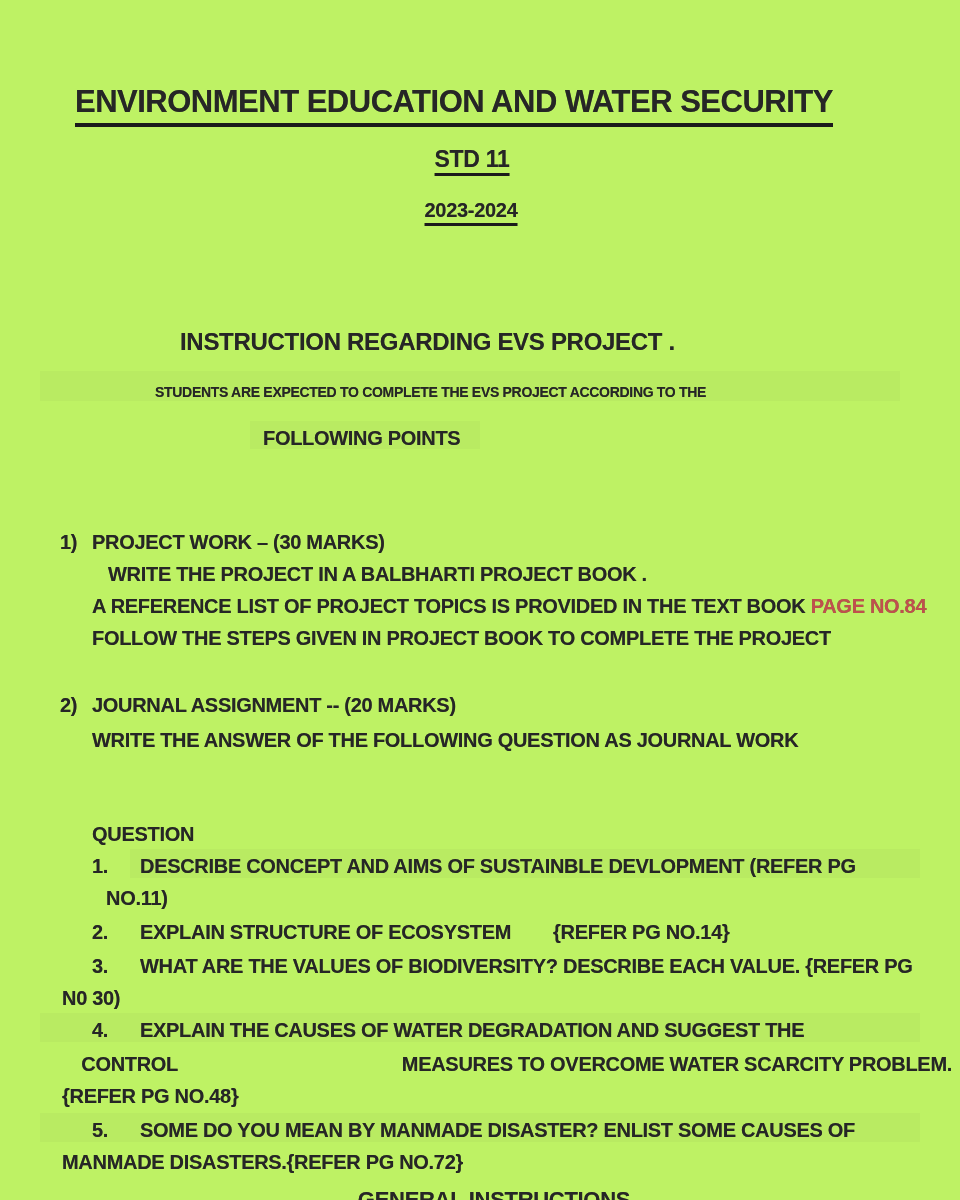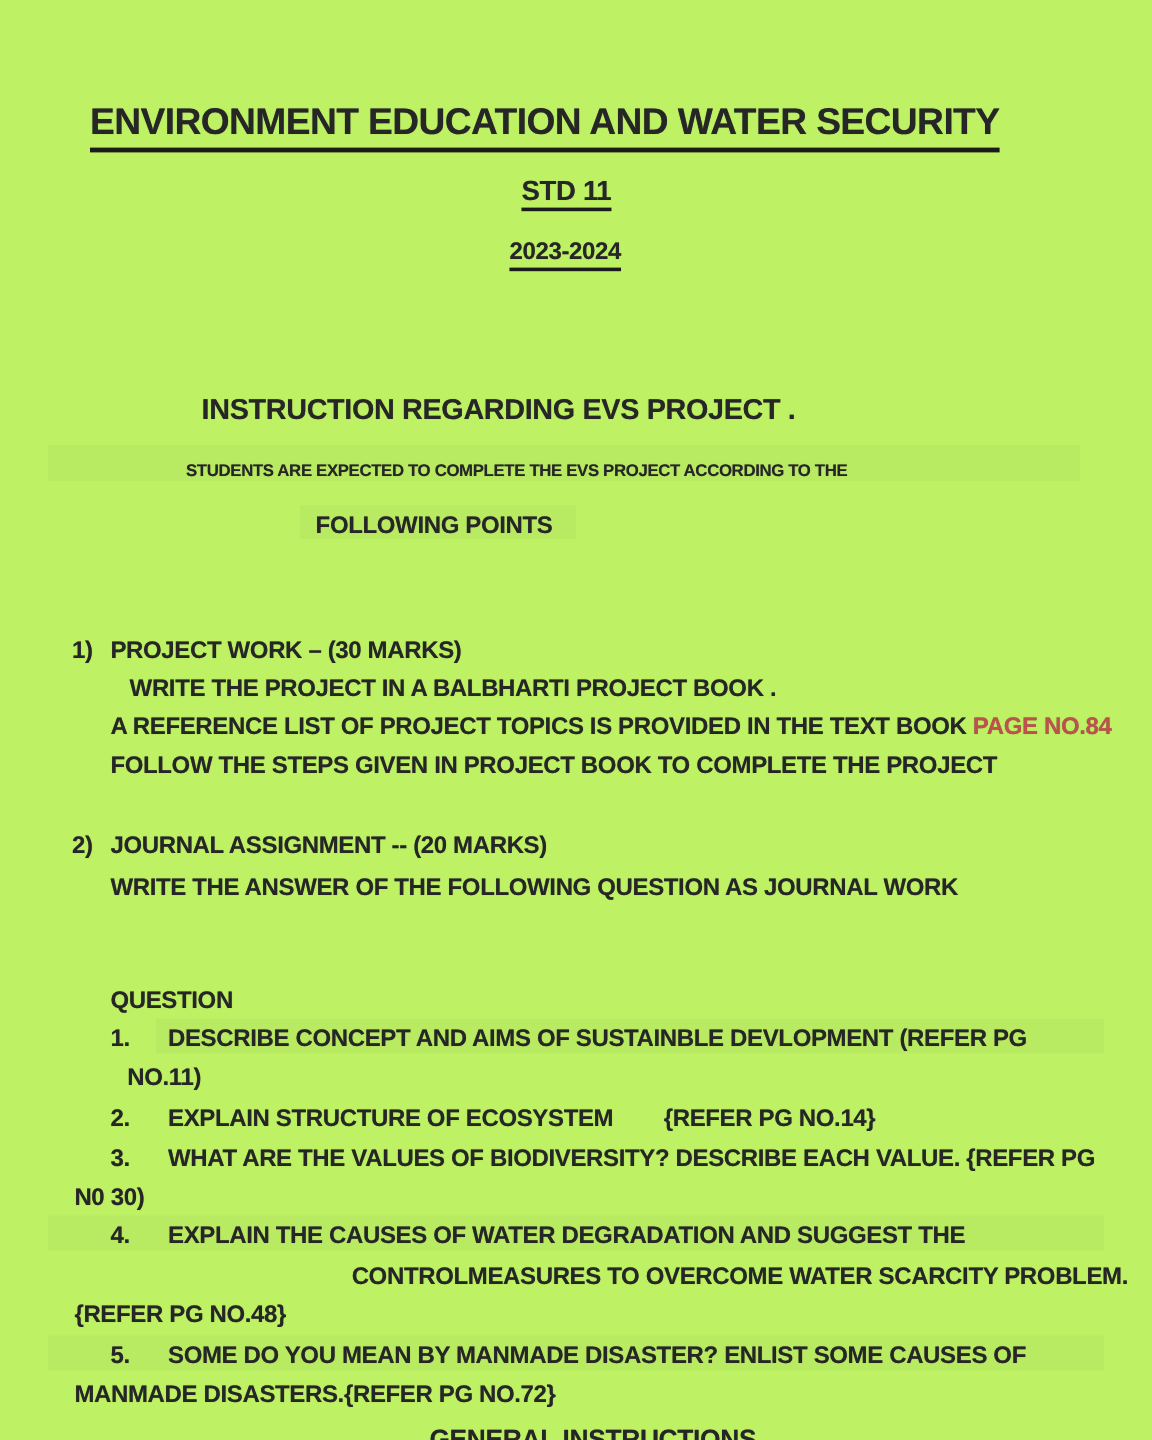--- a/index.html
+++ b/index.html
@@ -36,21 +36,21 @@
     border-bottom: 3px solid #1b1b1b;
     padding-bottom: 1px;
   }
   .year-label {
     left: 471px; top: 199px;
     transform: translateX(-50%);
     font-size: 20px;
     border-bottom: 3px solid #1b1b1b;
     padding-bottom: 1px;
   }
-  .instr-heading { left: 168px; top: 328px; font-size: 24px; }
+  .instr-heading { left: 180px; top: 328px; font-size: 24px; }
   .instr-line1 { left: 155px; top: 358px; font-size: 14px; margin-top: 26px; }
   .instr-line2 { left: 263px; top: 427px; font-size: 20px; }
   .body-20 { font-size: 20px; }
   .sec-num-1 { left: 60px; top: 531px; }
   .sec-head-1 { left: 92px; top: 531px; }
   .s1-l1 { left: 92px; top: 563px; margin-left: 16px; }
   .s1-l2 { left: 92px; top: 595px; }
   .s1-l3 { left: 92px; top: 627px; }
   .sec-num-2 { left: 60px; top: 694px; }
   .sec-head-2 { left: 92px; top: 694px; }
@@ -59,24 +59,24 @@
   .q-heading { left: 92px; top: 823px; }
   .q-row { left: 92px; }
   .q-num { display: inline-block; width: 48px; }
   .q1 { top: 855px; }
   .q1-wrap { left: 106px; top: 887px; }
   .q2 { top: 921px; }
   .q3 { top: 955px; }
   .q3-wrap { left: 62px; top: 987px; }
   .q4 { top: 1019px; }
   .q4-cont {
-    left: 64px; top: 1053px;
+    left: 76px; top: 1053px;
     width: 876px;
     display: flex;
-    justify-content: flex-end;
+    justify-content: space-between;
   }
   .q4-wrap2 { left: 62px; top: 1085px; }
   .q5 { top: 1119px; }
   .q5-wrap { left: 62px; top: 1151px; }
   .footer-heading {
     left: 494px; top: 1187px;
     transform: translateX(-50%);
     font-size: 22px;
   }
   .red-ref { color: #c0504d; }

